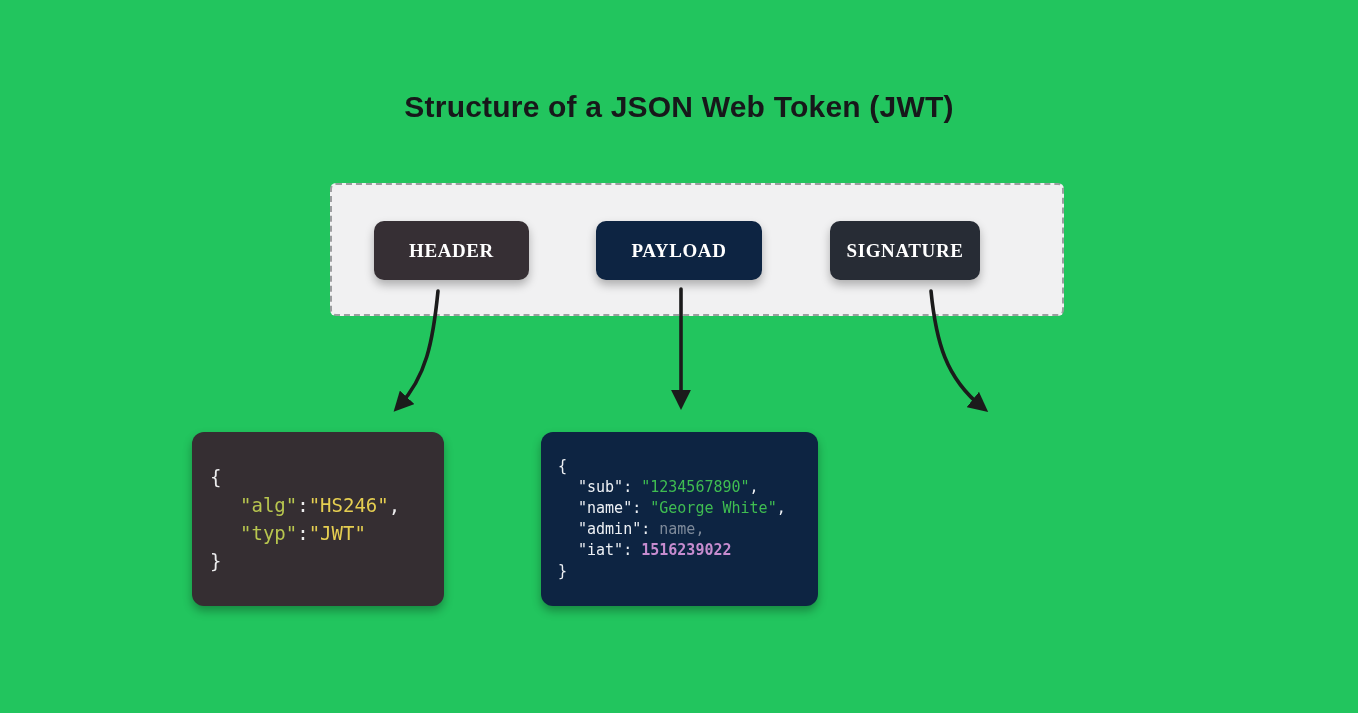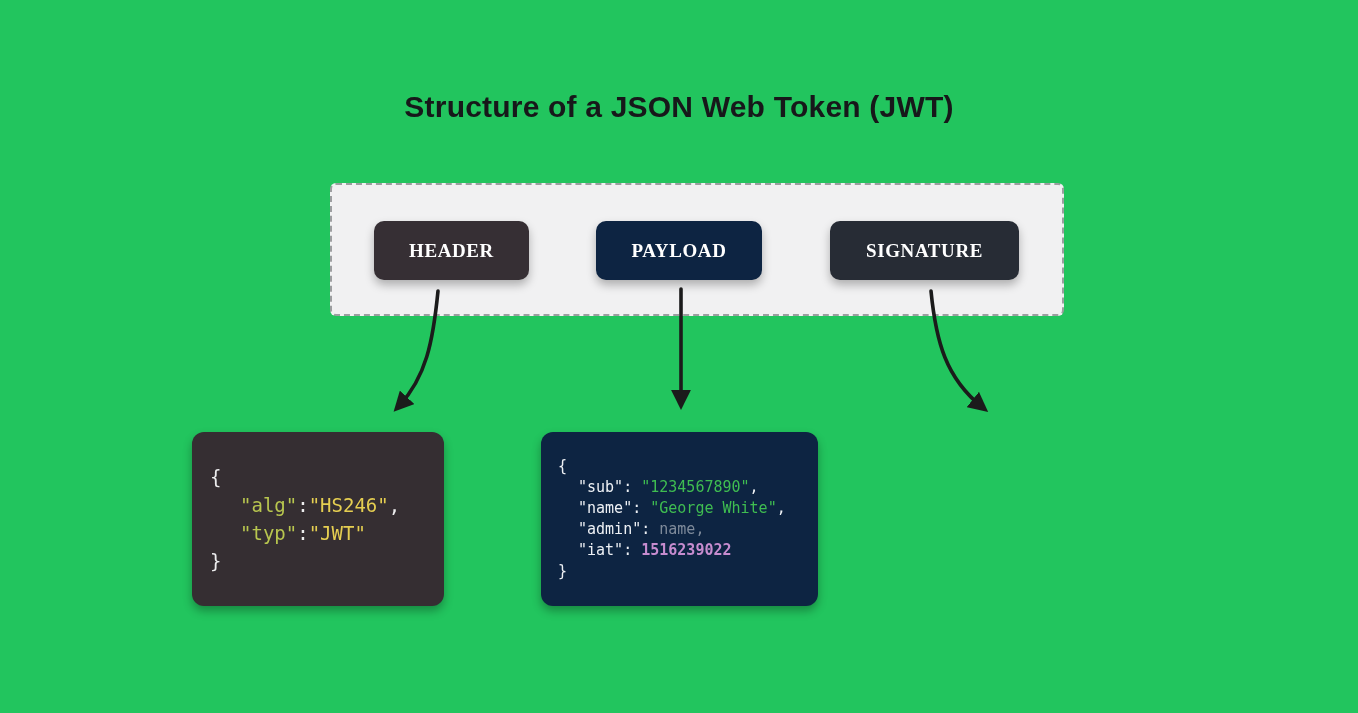--- a/index.html
+++ b/index.html
@@ -45,21 +45,21 @@
   }
   .pill span {
     color: #ffffff;
     font-weight: 700;
     font-size: 19px;
     letter-spacing: 0.6px;
     font-family: Liberation Serif, serif;
   }
   .pill-header    { left: 374px; width: 155px; background: #362f34; }
   .pill-payload   { left: 596px; width: 166px; background: #0d2442; }
-  .pill-signature { left: 830px; width: 189px; background: #272c35; }
+  .pill-signature { left: 830px; width: 150px; background: #272c35; }
 
   .arrows {
     position: absolute;
     left: 0; top: 0;
     width: 1358px; height: 713px;
     pointer-events: none;
   }
 
   .code-box {
     position: absolute;

